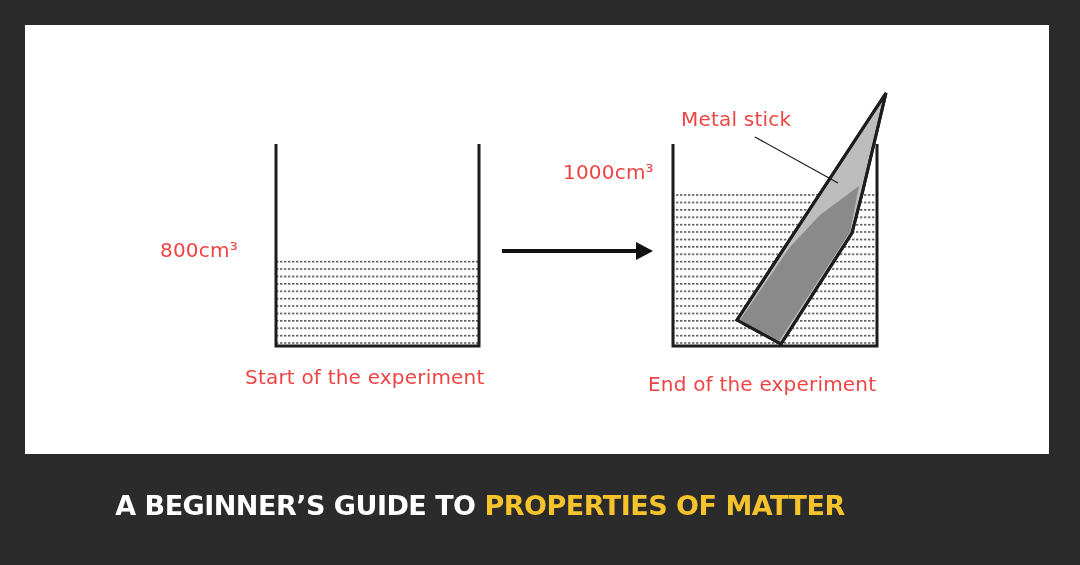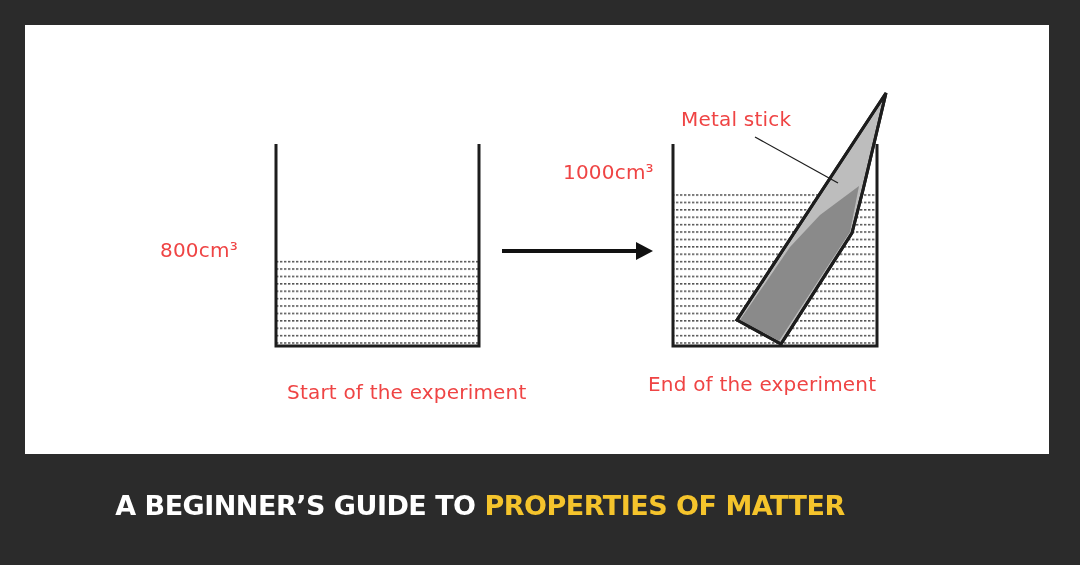--- a/index.html
+++ b/index.html
@@ -42,21 +42,21 @@
 
   <g>
     <polygon points="737,320 781,344 852,233 863,190 886,93" fill="#bdbdbd" stroke="#1d1d1d" stroke-width="3" stroke-linejoin="miter"></polygon>
     <polygon points="740,320 779,341 850,232 859,186 820,215 790,247" fill="#8a8a8a"></polygon>
     <polygon points="737,320 781,344 852,233 863,190 886,93" fill="none" stroke="#1d1d1d" stroke-width="3"></polygon>
     <line x1="755" y1="137" x2="838" y2="183" stroke="#1d1d1d" stroke-width="1.3"></line>
   </g>
 </svg>
 
 <div class="lbl" style="left:160px; top:238px;">800cm³</div>
-<div class="lbl" style="left:245px; top:380px;margin-left:42px;">Start of the experiment</div>
+<div class="lbl" style="left:245px; top:365px;">Start of the experiment</div>
 <div class="lbl" style="left:563px; top:160px;">1000cm³</div>
 <div class="lbl" style="left:681px; top:107px;">Metal stick</div>
 <div class="lbl" style="left:648px; top:372px;">End of the experiment</div>
 
 <div class="footer">
   <span class="w">A BEGINNER’S GUIDE TO</span>
   <span class="y">PROPERTIES OF MATTER</span>
 </div>
 
 </body></html>

